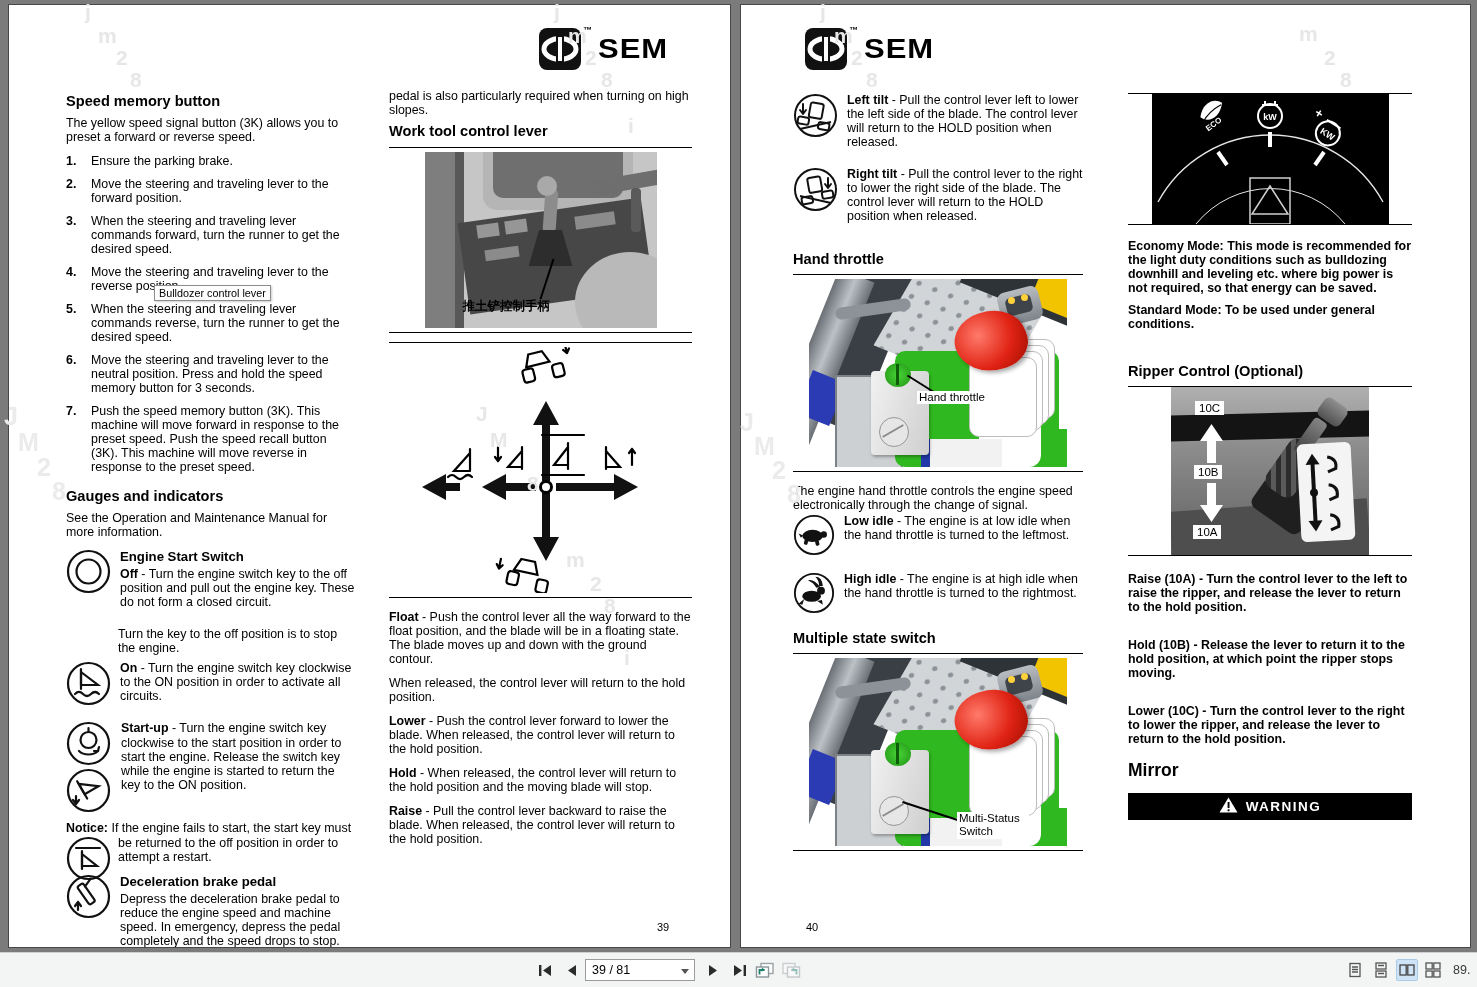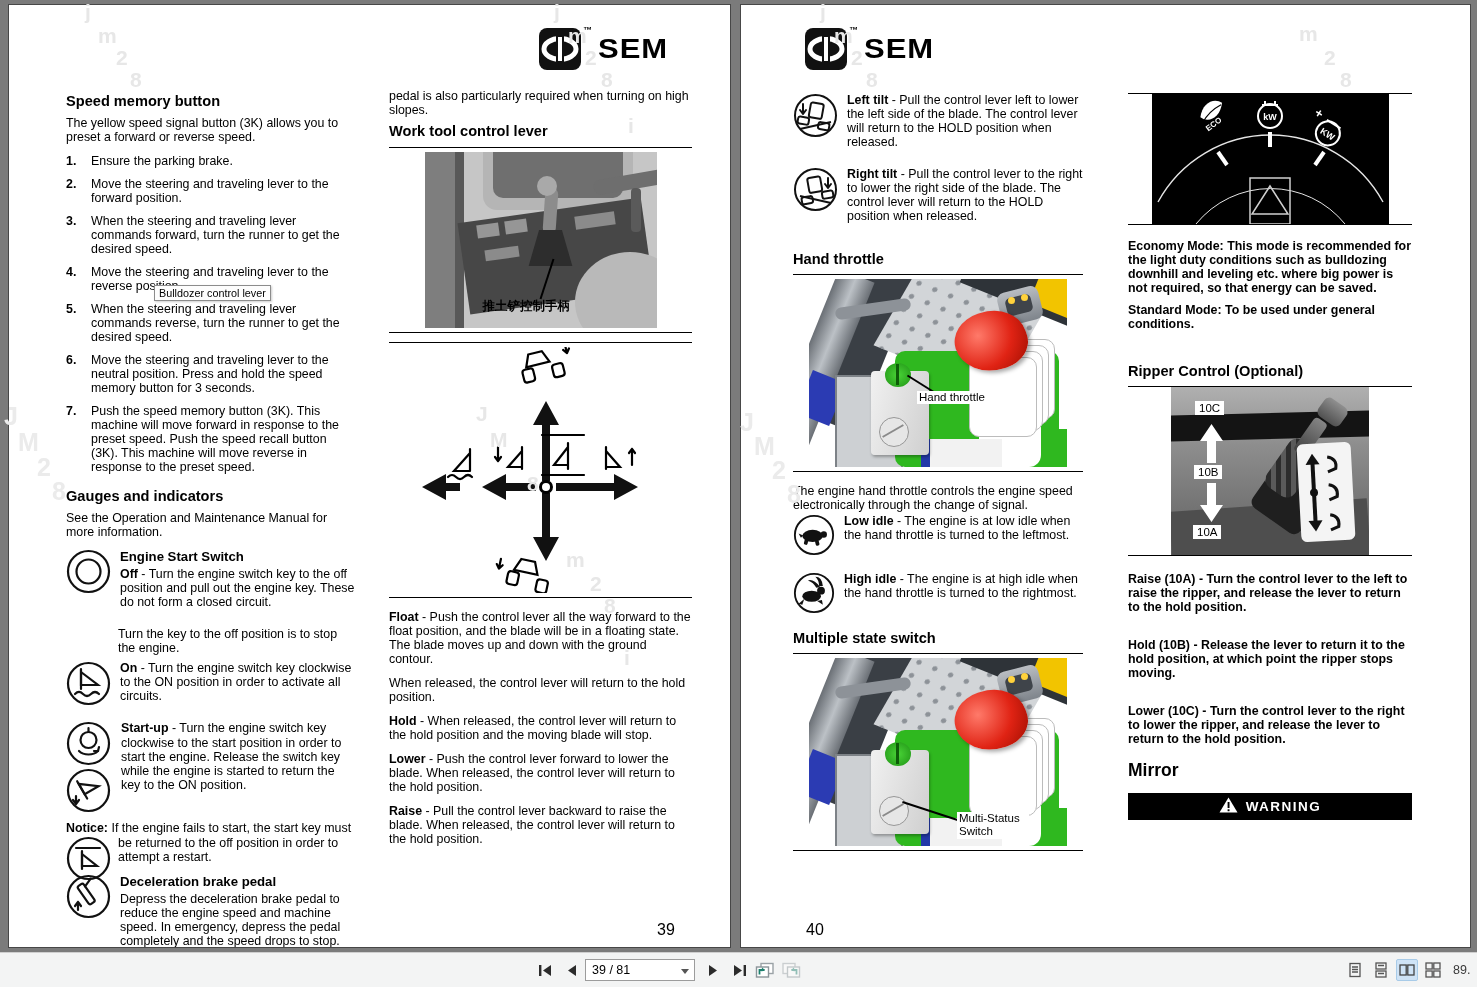--- a/index.html
+++ b/index.html
@@ -28,33 +28,33 @@
   .step .stx{font-size:12.4px;line-height:1.13;}
   .irow{display:flex;gap:9px;margin:0 0 8px;}
   .gicon{flex:none;width:45px;height:45px;}
   .gicon svg{display:block;}
   .gstack{flex:none;width:46px;display:flex;flex-direction:column;gap:2px;}
   .gstack .gicon{width:45px;height:45px;}
   .rule{height:0;border-top:1.7px solid #000;}
   .fig{position:relative;margin:4px auto;}
   
   .wt{width:232px;height:176px;background:#c6c6c6;overflow:hidden;}
-  .cnlabel{position:absolute;left:58px;top:146px;font-size:12.5px;font-weight:bold;background:transparent;}
+  .cnlabel{position:absolute;left:38px;top:146px;font-size:12.5px;font-weight:bold;background:transparent;}
   
   .ht{width:258px;height:188px;background:#fff;overflow:hidden;}
   .htlabel{position:absolute;background:#fff;font-size:11.5px;line-height:1.15;padding:0 2px;z-index:9;}
   
   .gaugefig{width:237px;height:130px;background:#000;margin:0 auto;}
   
   .rip{width:198px;height:168px;margin:0 auto;background:linear-gradient(180deg,#b0b0b0,#8d8d8d 35%,#757575 70%,#5e5e5e);overflow:hidden;}
   .rtag{position:absolute;background:#fff;color:#000;font-weight:normal;font-size:11.5px;padding:0 4px;line-height:1.25;z-index:6;}
   
   .warn{height:27px;background:#000;color:#fff;display:flex;align-items:center;justify-content:center;gap:8px;
         font-weight:bold;font-size:13.5px;letter-spacing:1.5px;}
-  .pnum{position:absolute;font-size:16px;}
+  .pnum{position:absolute;font-size:11px;}
   
   .wm{position:absolute;font-size:21px;color:#e7e7e7;font-weight:bold;z-index:4;}
   .wm.lg{font-size:25px;color:#ebebeb;}
   
   .tooltip{position:absolute;left:154px;top:285px;z-index:50;background:#fdfdfd;border:1px solid #8c8c8c;
            font-size:10.8px;padding:0 4px;line-height:1.3;box-shadow:1px 1px 2px rgba(0,0,0,.2);}
   
   .toolbar{position:absolute;left:0;top:952px;width:1477px;height:35px;background:#f3f4f4;border-top:1px solid #cfcfcf;}
   .tbtn{position:absolute;top:6px;width:24px;height:22px;display:flex;align-items:center;justify-content:center;cursor:default;}
   .page-combo{position:absolute;left:585px;top:6px;width:110px;height:22px;background:#fff;border:1px solid #9c9c9c;box-sizing:border-box;}
@@ -269,22 +269,22 @@
                   <path d="M32 24 V8 M32 8 l-3 4 M32 8 l3 4"></path>
                 </g>
           </g>
         </svg>
       </div>
 
       <div class="rule"></div>
 
       <p class="p" style="margin-top:12px;"><b class="lead">Float</b><span> - Push the control lever all the way forward to the float position, and the blade will be in a floating state. The blade moves up and down with the ground contour.</span></p>
       <p class="p">When released, the control lever will return to the hold position.</p>
+      <p class="p"><b class="lead">Lower</b><span> - Push the control lever forward to lower the blade. When released, the control lever will return to the hold position.</span></p>
       <p class="p"><b class="lead">Hold</b><span> - When released, the control lever will return to the hold position and the moving blade will stop.</span></p>
-      <p class="p"><b class="lead">Lower</b><span> - Push the control lever forward to lower the blade. When released, the control lever will return to the hold position.</span></p>
       <p class="p"><b class="lead">Raise</b><span> - Pull the control lever backward to raise the blade. When released, the control lever will return to the hold position.</span></p>
     </div>
 
     <span class="pnum" style="left:648px;top:916px;">39</span>
   </div>
 
   <div class="page page2">
     <div class="logo" style="left:63px;top:22px;">
       <span><svg width="44" height="44" viewBox="0 0 44 44">
               <rect x="1" y="1" width="42" height="42" rx="8" fill="#111"></rect>

